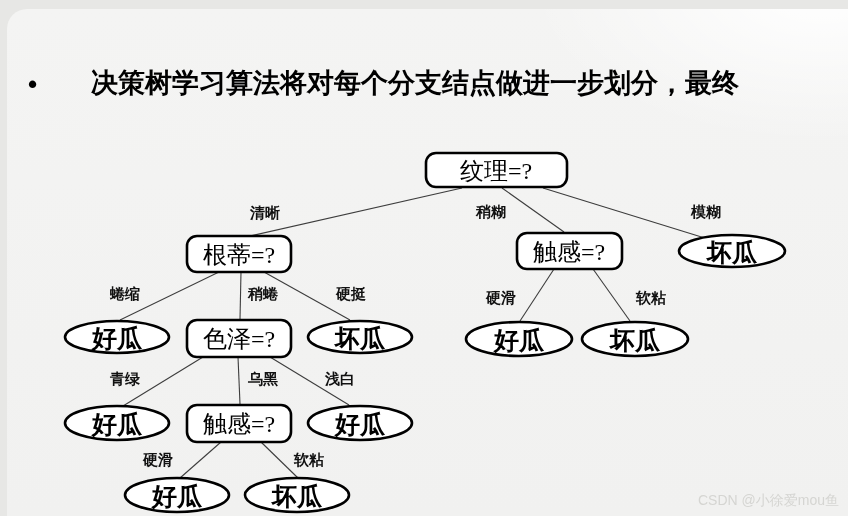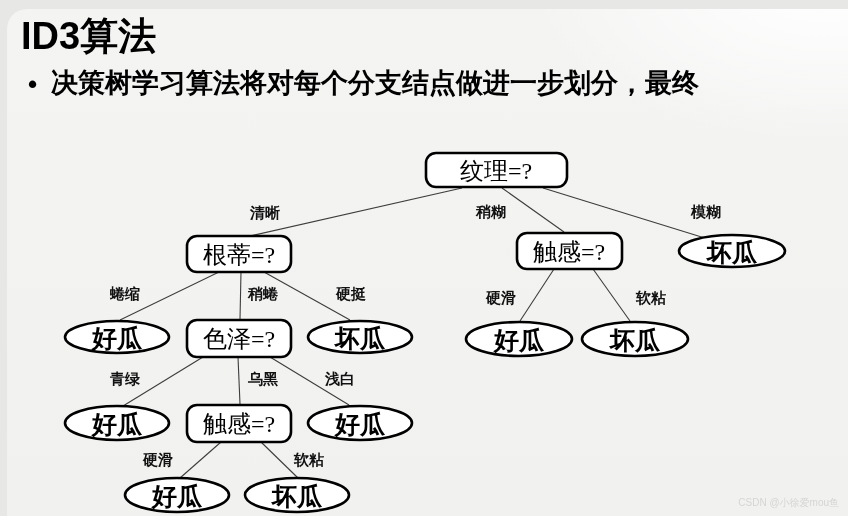--- a/index.html
+++ b/index.html
@@ -28,20 +28,21 @@
     display:flex;
     font-weight:700;color:#000;
   }
   .bullet-marker{
     font-size:26px;line-height:34px;
     padding-right:14px;
   }
   .bullet-text{
     font-size:27px;line-height:33px;
     font-family:"Liberation Sans", sans-serif;
+    margin-left:40px;
   }
   .tree-svg{position:absolute;left:0;top:0;}
   .edge-line{stroke:#3d3d3d;stroke-width:1.1;fill:none;}
   .node-shape{fill:#ffffff;stroke:#000000;stroke-width:2.6;}
   .decision-text{
     font-family:"Liberation Serif","DejaVu Serif",serif;
     font-size:24px;font-weight:500;fill:#000;
     text-anchor:middle;dominant-baseline:central;
   }
   .leaf-text{
@@ -49,30 +50,29 @@
     font-size:25px;font-weight:900;fill:#000;
     text-anchor:middle;dominant-baseline:central;
   }
   .edge-label{
     font-family:"Liberation Serif","DejaVu Serif",serif;
     font-size:15px;font-weight:700;fill:#111;
     text-anchor:middle;dominant-baseline:central;
   }
   .watermark{
     position:absolute;right:9px;bottom:6px;
-    font-size:10px;color:#d5d5d2;
+    font-size:14px;color:#d5d5d2;
     font-family:"Liberation Sans", sans-serif;
   }
 </style>
 </head>
 <body>
 
 <div class="slide">
 
-  <div class="title">ID3算法</div>
 
   <div class="bullet-row">
     <div class="bullet-marker">•</div>
     <div class="bullet-text">
       <div>决策树学习算法将对每个分支结点做进一步划分，最终</div>
     </div>
   </div>
 
   <svg class="tree-svg" width="848" height="516" viewBox="0 0 848 516">
 

